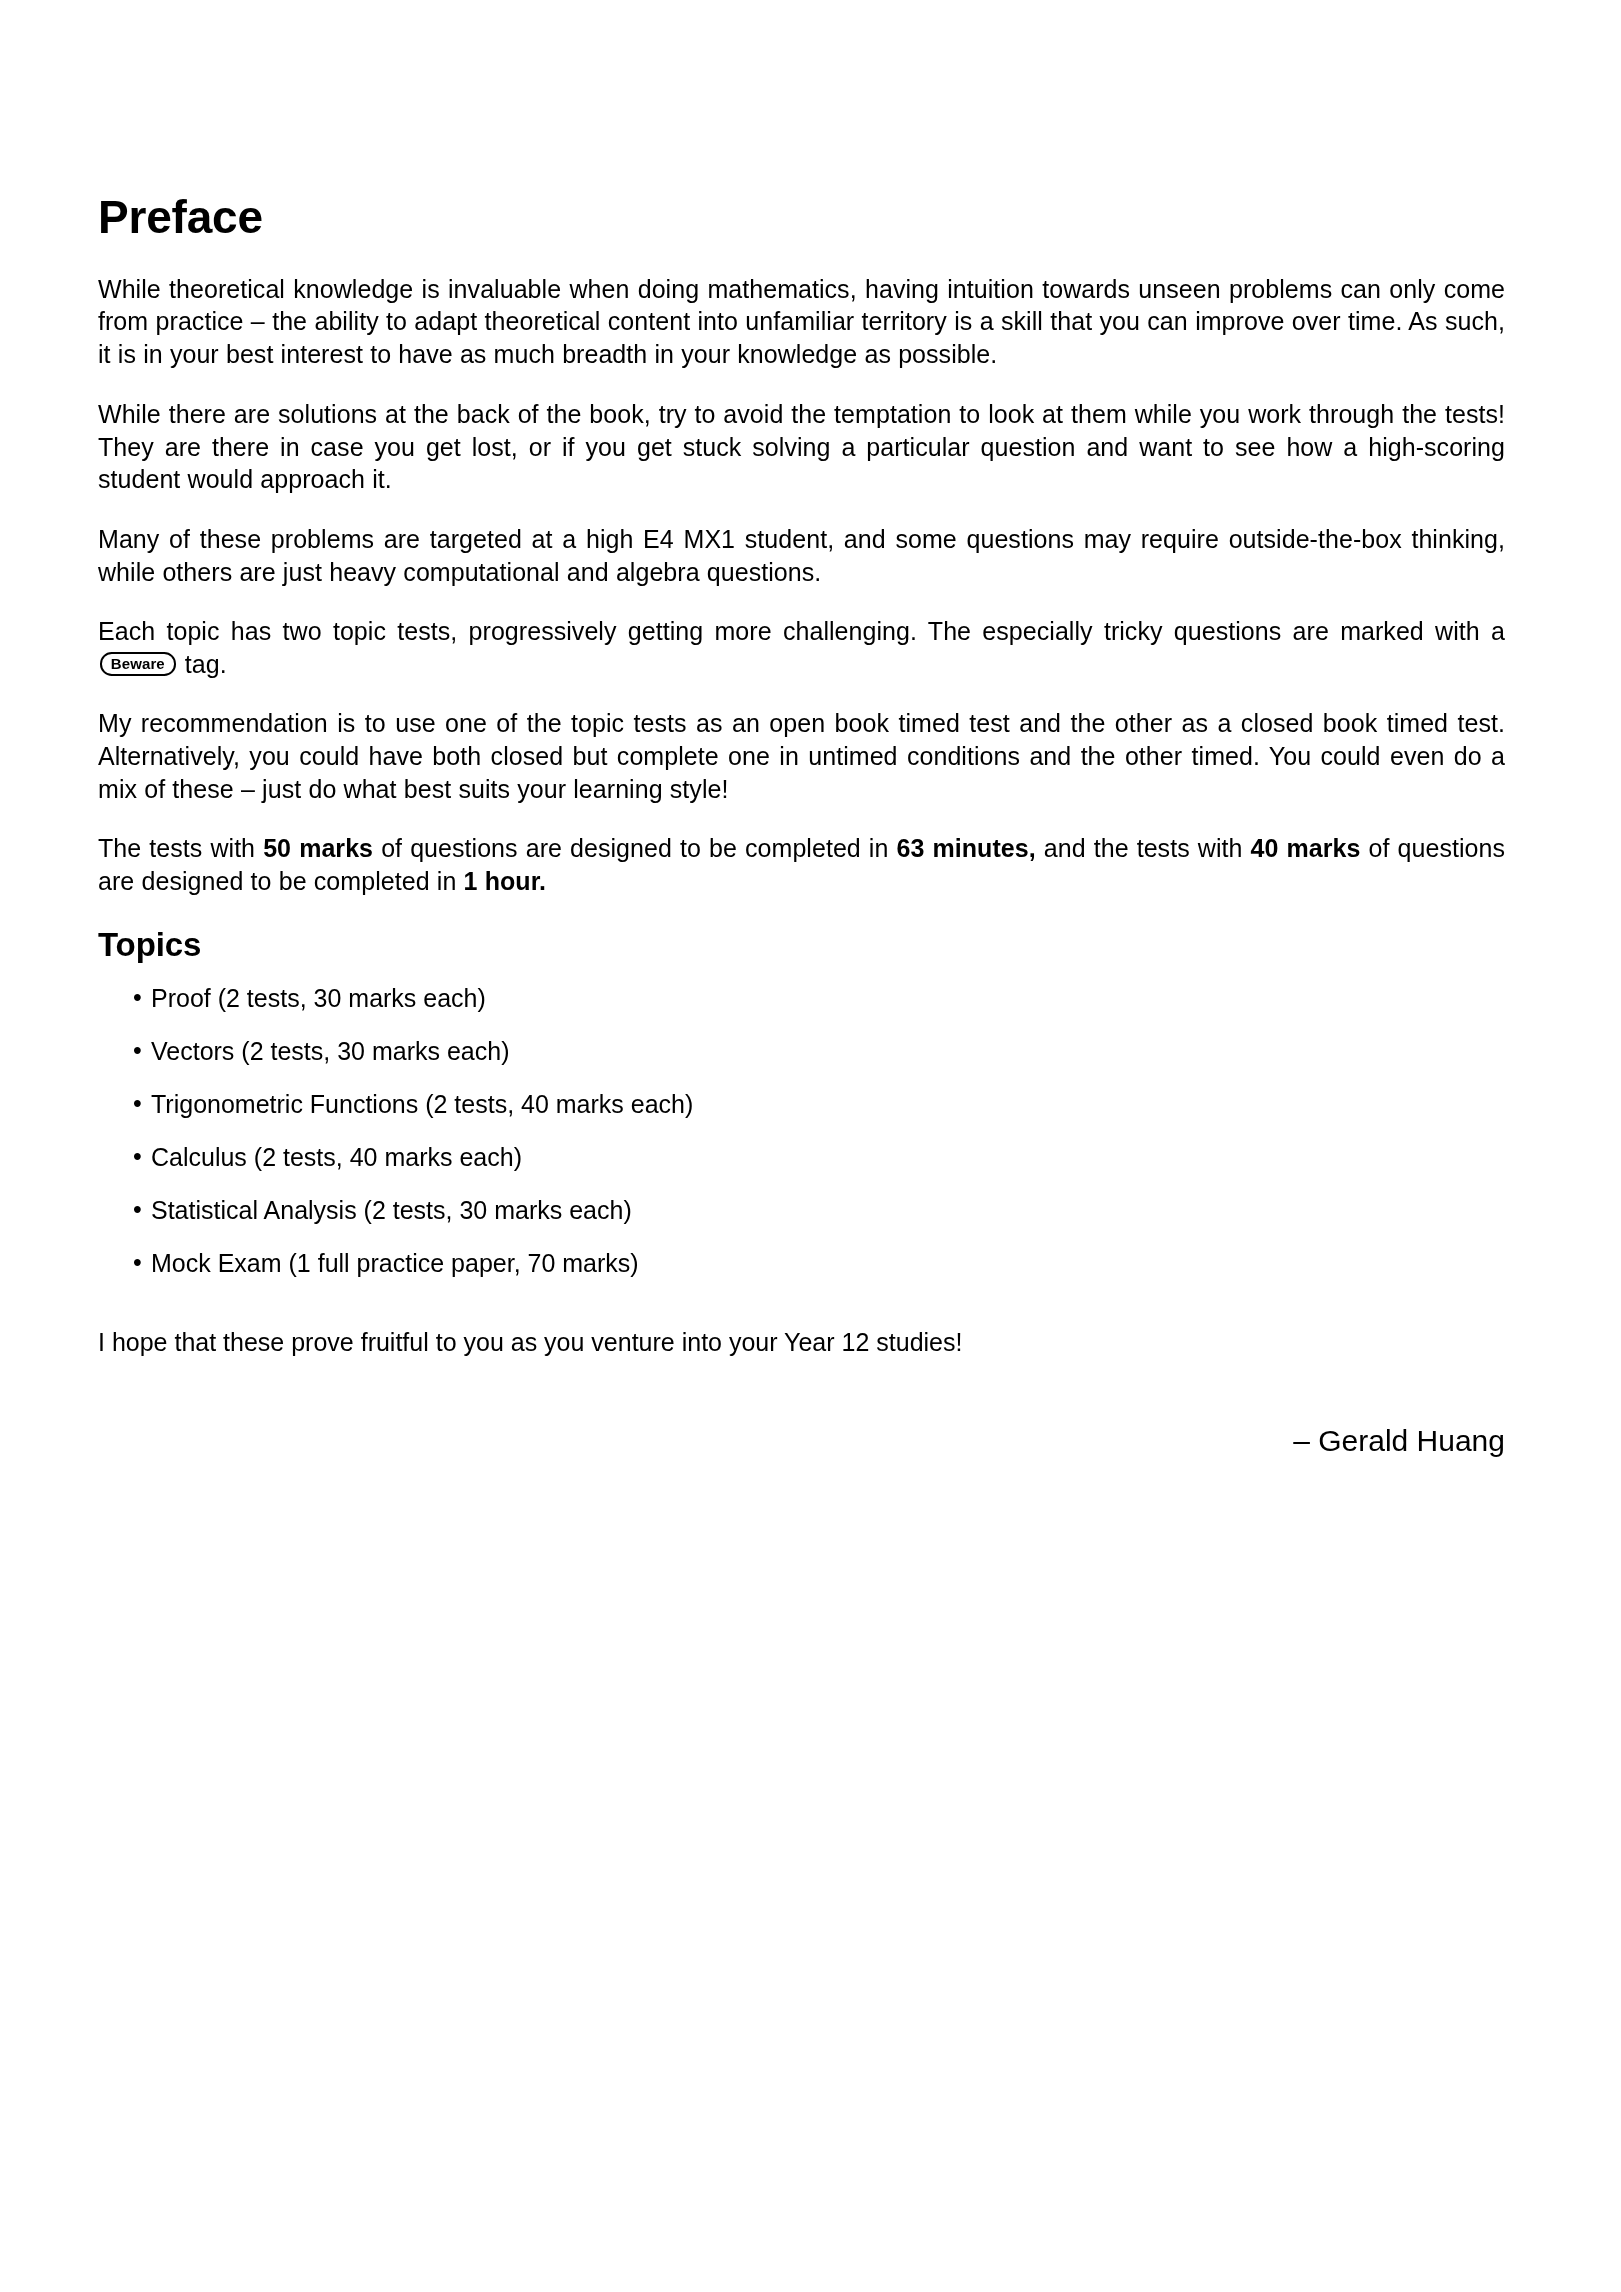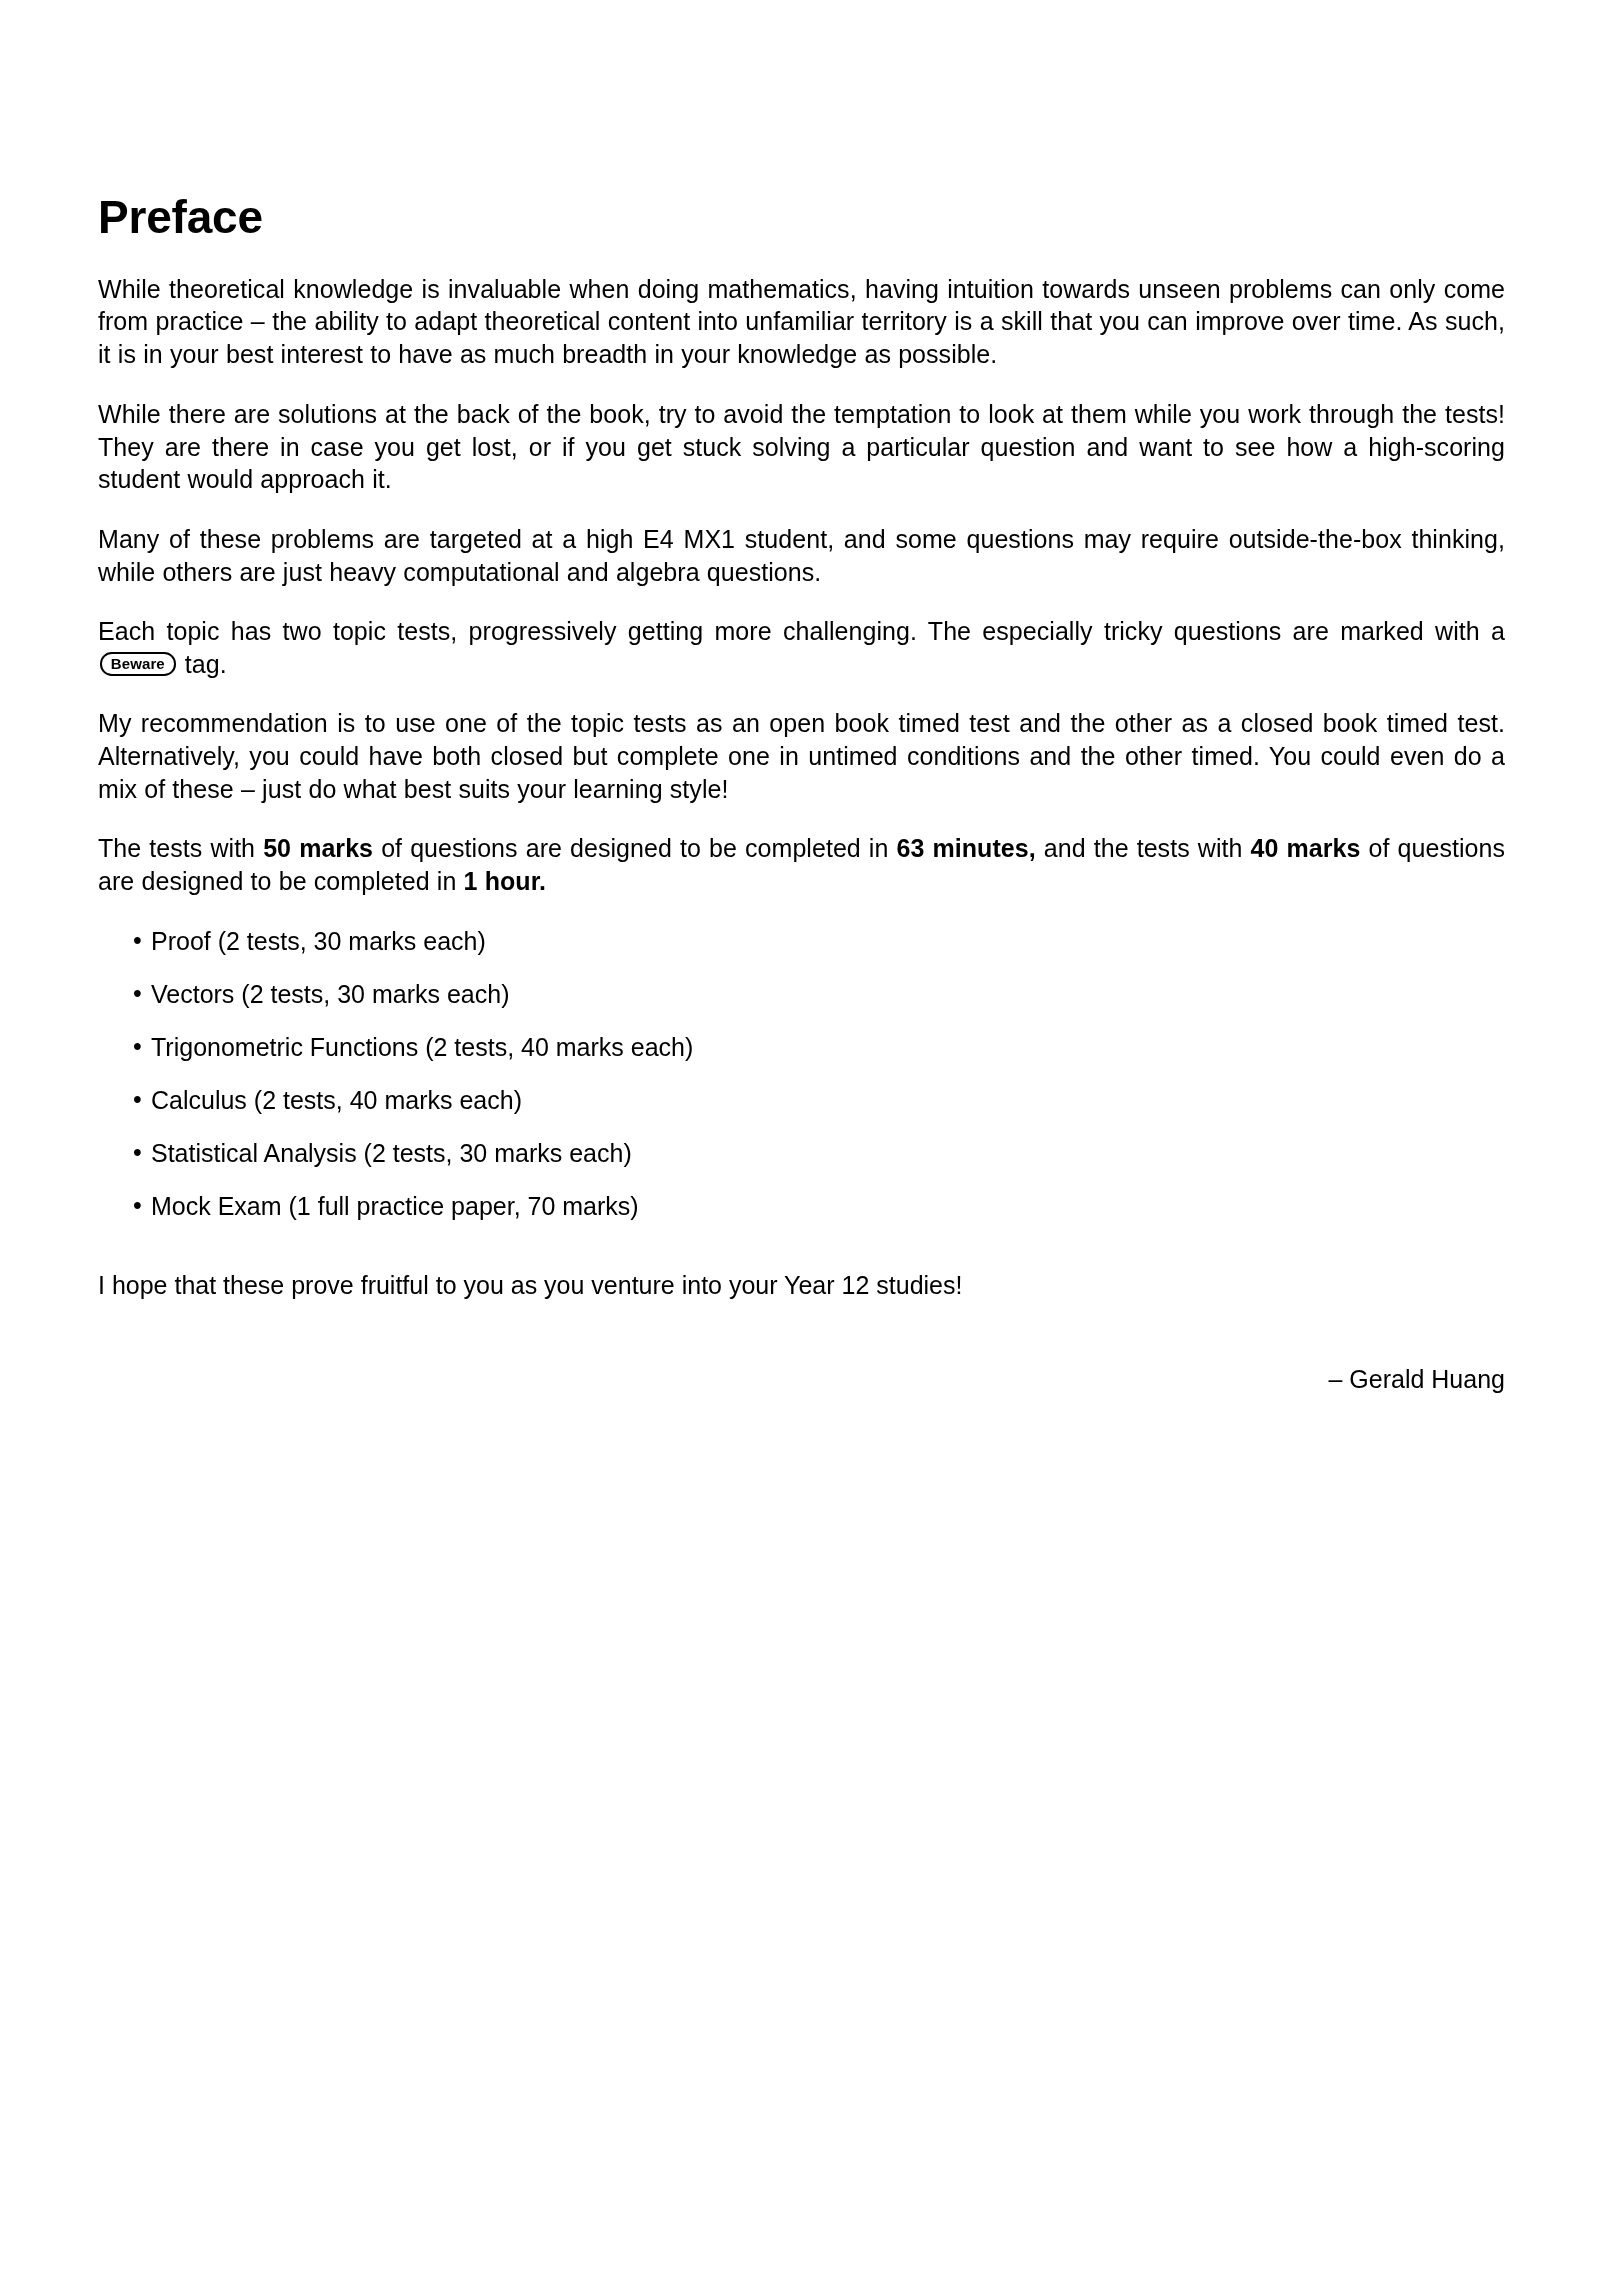--- a/index.html
+++ b/index.html
@@ -79,21 +79,21 @@
   .closing p {
     font-size: 25px;
     line-height: 1.35;
     margin: 0;
     text-align: left;
   }
 
   .signature {
     margin-top: 61px;
     text-align: right;
-    font-size: 25px;
+    font-size: 30px;
     line-height: 1.3;
   }
 
   .beware-tag {
     display: inline-block;
     border: 2px solid #000000;
     border-radius: 11.8px;
     padding: 1px 8.8px 2px 8.8px;
     font-size: 15px;
     font-weight: bold;
@@ -120,20 +120,21 @@
     <p class="para">While there are solutions at the back of the book, try to avoid the temptation to look at them while you work through the tests! They are there in case you get lost, or if you get stuck solving a particular question and want to see how a high-scoring student would approach it.</p>
 
     <p class="para">Many of these problems are targeted at a high E4 MX1 student, and some questions may require outside-the-box thinking, while others are just heavy computational and algebra questions.</p>
 
     <p class="para"><span>Each topic has two topic tests, progressively getting more challenging.  The especially tricky questions are marked with a </span><span class="beware-tag">Beware</span><span> tag.</span></p>
 
     <p class="para">My recommendation is to use one of the topic tests as an open book timed test and the other as a closed book timed test. Alternatively, you could have both closed but complete one in untimed conditions and the other timed. You could even do a mix of these – just do what best suits your learning style!</p>
 
     <p class="para"><span>The tests with </span><b>50 marks</b><span> of questions are designed to be completed in </span><b>63 minutes,</b><span> and the tests with </span><b>40 marks</b><span> of questions are designed to be completed in </span><b>1 hour.</b></p>
 
+    <h2 class="section-title">Topics</h2>
 
     <ul class="topics-list">
       <li><span class="bullet">•</span><span>Proof (2 tests, 30 marks each)</span></li>
       <li><span class="bullet">•</span><span>Vectors (2 tests, 30 marks each)</span></li>
       <li><span class="bullet">•</span><span>Trigonometric Functions (2 tests, 40 marks each)</span></li>
       <li><span class="bullet">•</span><span>Calculus (2 tests, 40 marks each)</span></li>
       <li><span class="bullet">•</span><span>Statistical Analysis (2 tests, 30 marks each)</span></li>
       <li><span class="bullet">•</span><span>Mock Exam (1 full practice paper, 70 marks)</span></li>
     </ul>
 

